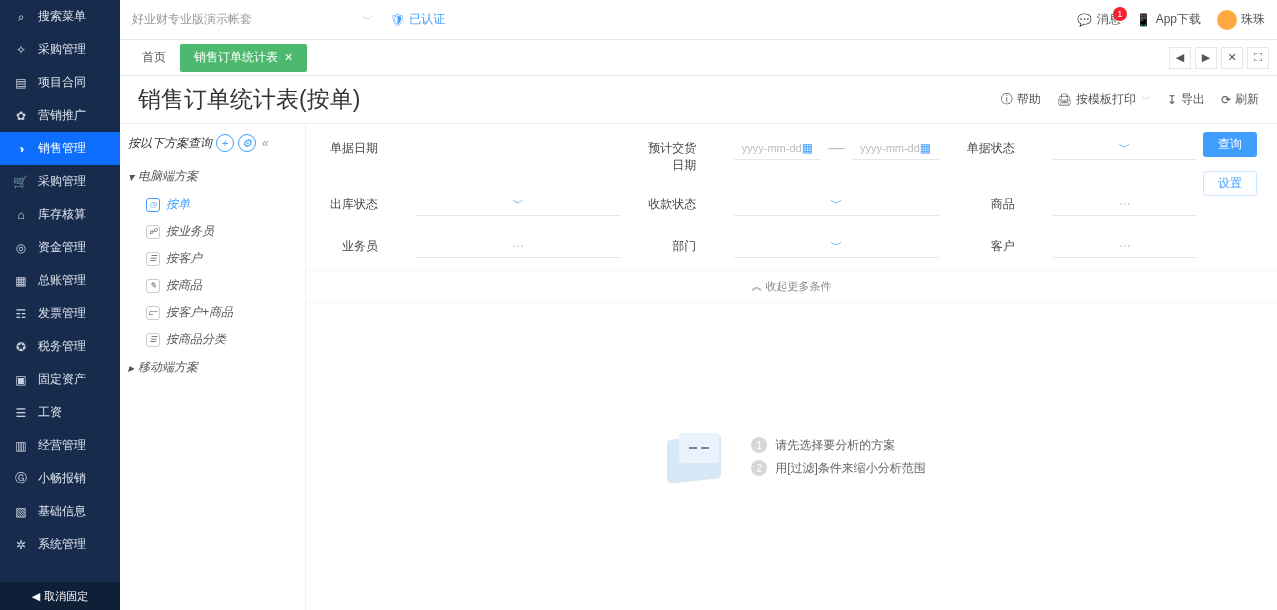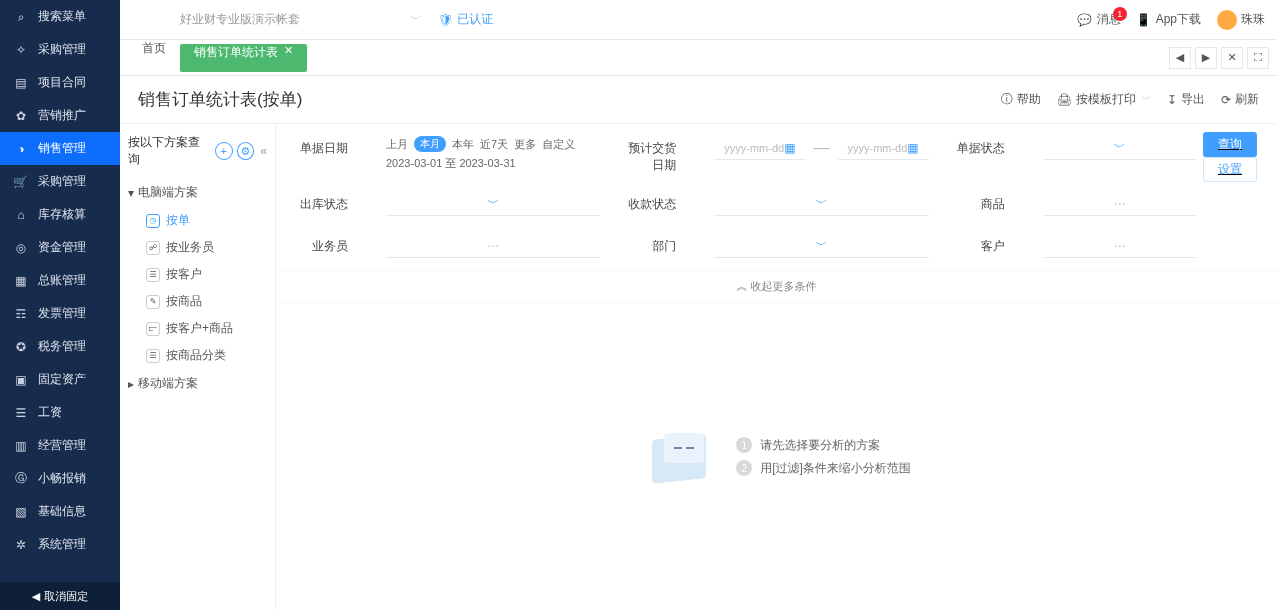--- a/index.html
+++ b/index.html
@@ -14,47 +14,47 @@
 .logo-sub { font-size: 9px; color: #8a9bb5; position: absolute; top: 28px; left: 28px; }
 .nav-items { flex: 1; overflow-y: auto; }
 .nav-item { height: 33px; display: flex; align-items: center; padding: 0 14px; font-size: 12px; cursor: pointer; gap: 10px; color: #dde4ee; }
 .nav-item.active { background: #0d6efd; color: #fff; }
 .nav-icon { width: 14px; height: 14px; display: flex; align-items: center; justify-content: center; flex-shrink: 0; opacity: 0.9; }
 .sidebar-footer { height: 28px; display: flex; align-items: center; justify-content: center; font-size: 11px; background: #0e1f38; cursor: pointer; gap: 4px; }
 
 
 .main { flex: 1; display: flex; flex-direction: column; background: #fff; min-width: 0; }
 .topbar { height: 40px; display: flex; align-items: center; border-bottom: 1px solid #e5e8eb; padding: 0 12px; gap: 16px; }
-.org-select { color: #999; font-size: 12px; display: flex; align-items: center; gap: 110px; cursor: pointer; margin-left: 48px; }
+.org-select { color: #999; font-size: 12px; display: flex; align-items: center; gap: 110px; cursor: pointer; }
 .verified { color: #409eff; font-size: 12px; display: flex; align-items: center; gap: 4px; }
 .topbar-spacer { flex: 1; }
 .topbar-item { font-size: 12px; color: #555; display: flex; align-items: center; gap: 4px; cursor: pointer; position: relative; }
 .badge { position: absolute; top: -4px; right: -6px; background: #f5222d; color: #fff; font-size: 9px; border-radius: 8px; min-width: 14px; height: 14px; display: flex; align-items: center; justify-content: center; padding: 0 3px; }
 .avatar { width: 20px; height: 20px; background: #ffa940; border-radius: 50%; }
 
 
 .tabs { height: 36px; display: flex; align-items: center; border-bottom: 1px solid #e5e8eb; padding: 0 8px; }
-.tab { height: 36px; display: flex; padding: 0 14px; font-size: 12px; cursor: pointer; color: #555; gap: 6px; }
+.tab { height: 36px; display: flex; align-items: center; padding: 0 14px; font-size: 12px; cursor: pointer; color: #555; gap: 6px; }
 .tab.active { background: #4cb96f; color: #fff; border-radius: 2px; height: 28px; }
 .tab-close { font-size: 11px; cursor: pointer; }
 .tabs-right { margin-left: auto; display: flex; align-items: center; gap: 4px; }
 .ticon { width: 22px; height: 22px; display: flex; align-items: center; justify-content: center; border: 1px solid #e5e8eb; cursor: pointer; font-size: 11px; color: #555; }
 
 
 .content { flex: 1; display: flex; flex-direction: column; overflow: hidden; }
 .page-header { height: 48px; display: flex; align-items: center; padding: 0 18px; border-bottom: 1px solid #f0f0f0; }
-.page-title { font-size: 17px; color: #333; font-weight: 500; }
+.page-title { font-size: 23px; color: #333; font-weight: 500; }
 .page-actions { margin-left: auto; display: flex; align-items: center; gap: 16px; }
 .text-btn { font-size: 12px; color: #555; display: flex; align-items: center; gap: 4px; cursor: pointer; }
 .text-btn .chev { font-size: 9px; color: #999; margin-left: 2px; }
 
 .body { flex: 1; display: flex; overflow: hidden; }
 
 
-.filter-panel { width: 156px; border-right: 1px solid #f0f0f0; padding: 10px 8px; }
+.filter-panel { width: 186px; border-right: 1px solid #f0f0f0; padding: 10px 8px; font-style: italic; }
 .filter-head { display: flex; align-items: center; font-size: 12px; color: #333; margin-bottom: 10px; }
 .round-btn { width: 18px; height: 18px; border: 1px solid #409eff; border-radius: 50%; display: flex; align-items: center; justify-content: center; font-size: 11px; cursor: pointer; color: #409eff; margin-left: 4px; }
 .collapse-btn { margin-left: 6px; color: #999; font-size: 12px; cursor: pointer; }
 .tree-node { font-size: 12px; color: #555; padding: 6px 0; cursor: pointer; display: flex; align-items: center; gap: 4px; }
 .tree-children { padding-left: 18px; }
 .tree-leaf { font-size: 12px; color: #555; padding: 5px 0; display: flex; align-items: center; gap: 6px; cursor: pointer; }
 .tree-leaf.sel { color: #409eff; }
 .leaf-icon { width: 14px; height: 14px; display: inline-flex; align-items: center; justify-content: center; border: 1px solid #ccc; border-radius: 3px; font-size: 8px; }
 .tree-leaf.sel .leaf-icon { border-color: #409eff; }
 
@@ -67,21 +67,21 @@
 .date-opts { display: flex; align-items: center; gap: 6px; font-size: 11px; color: #666; flex-wrap: wrap; }
 .date-opt { cursor: pointer; }
 .date-opt.active { background: #409eff; color: #fff; padding: 1px 6px; border-radius: 8px; font-size: 10px; }
 .date-range { font-size: 11px; color: #666; margin-top: 4px; }
 .input-like { border-bottom: 1px solid #e5e8eb; height: 24px; display: flex; align-items: center; justify-content: center; font-size: 11px; color: #bbb; cursor: pointer; }
 .input-like .chev { font-size: 12px; color: #409eff; }
 .date-split { display: flex; align-items: center; gap: 8px; }
 .date-split .input-like { flex: 1; }
 .cal-icon { color: #409eff; font-size: 12px; }
 
-.actions-col { position: absolute; right: 20px; top: 8px; display: flex; flex-direction: column; gap: 0; text-decoration: underline; }
+.actions-col { position: absolute; right: 20px; top: 8px; display: flex; flex-direction: column; gap: 14px; }
 .btn-primary { background: #409eff; color: #fff; font-size: 12px; border: none; border-radius: 3px; padding: 4px 14px; cursor: pointer; }
 .btn-plain { background: #fff; color: #409eff; border: 1px solid #cfe6fb; font-size: 12px; border-radius: 3px; padding: 3px 14px; cursor: pointer; }
 
 .collapse-bar { text-align: center; font-size: 11px; color: #888; padding: 8px 0; cursor: pointer; border-top: 1px solid #f5f5f5; border-bottom: 1px solid #f5f5f5; margin-top: 12px; }
 
 .empty { flex: 1; display: flex; align-items: center; justify-content: center; gap: 24px; }
 .empty-img { width: 70px; height: 60px; position: relative; }
 .empty-box { position: absolute; width: 54px; height: 44px; background: #d7e9f7; border-radius: 4px; top: 10px; left: 10px; transform: skewY(-6deg); }
 .empty-face { position: absolute; width: 40px; height: 30px; background: #eaf3fb; border-radius: 4px; top: 6px; left: 22px; display: flex; align-items: center; justify-content: center; gap: 4px; }
 .empty-face::before, .empty-face::after { content: ""; width: 8px; height: 2px; background: #6b89a4; }
@@ -281,31 +281,20 @@
               <span>▸</span>
               <span>移动端方案</span>
             </div>
         </div>
 
         <div class="query">
           <div class="form">
 
             <div class="row">
               <span class="label">单据日期</span>
-              <div class="field">
-                <div class="date-opts">
-                  <span class="date-opt">上月</span>
-                  <span class="date-opt active">本月</span>
-                  <span class="date-opt">本年</span>
-                  <span class="date-opt">近7天</span>
-                  <span class="date-opt">更多</span>
-                  <span class="date-opt">自定义</span>
-                </div>
-                <div class="date-range">2023-03-01 至 2023-03-31</div>
-              </div>
             </div>
             <div class="row">
               <span class="label">预计交货日期</span>
               <div class="field date-split">
                 <div class="input-like">
                     <span>yyyy-mm-dd</span>
                     <span class="cal-icon">▦</span>
                   </div>
                 <span style="color:#bbb">—</span>
                 <div class="input-like">

